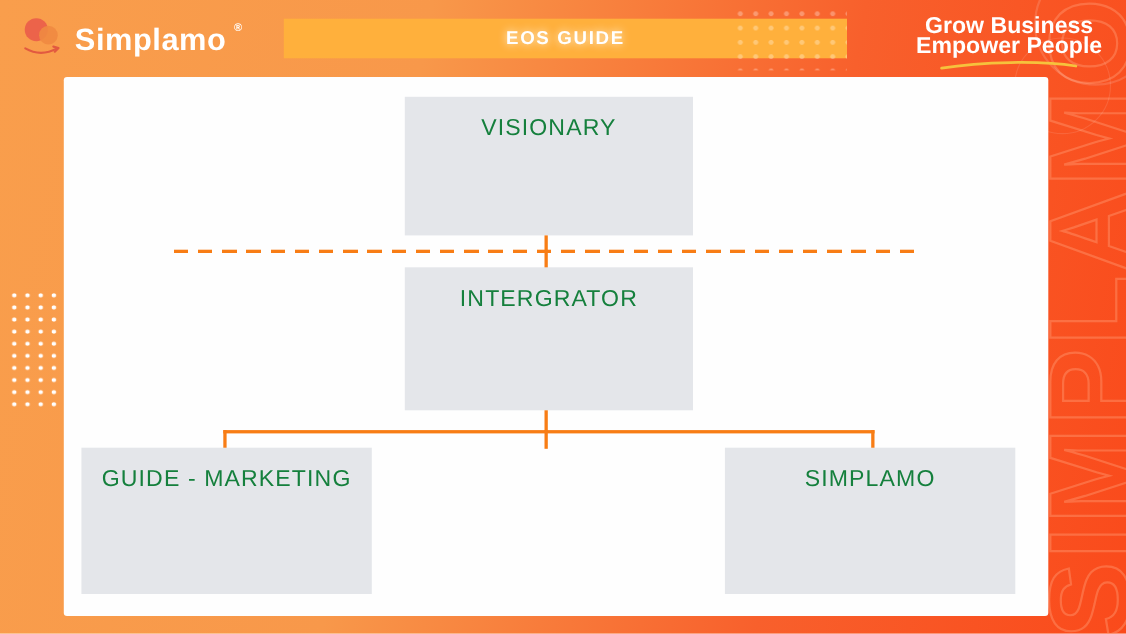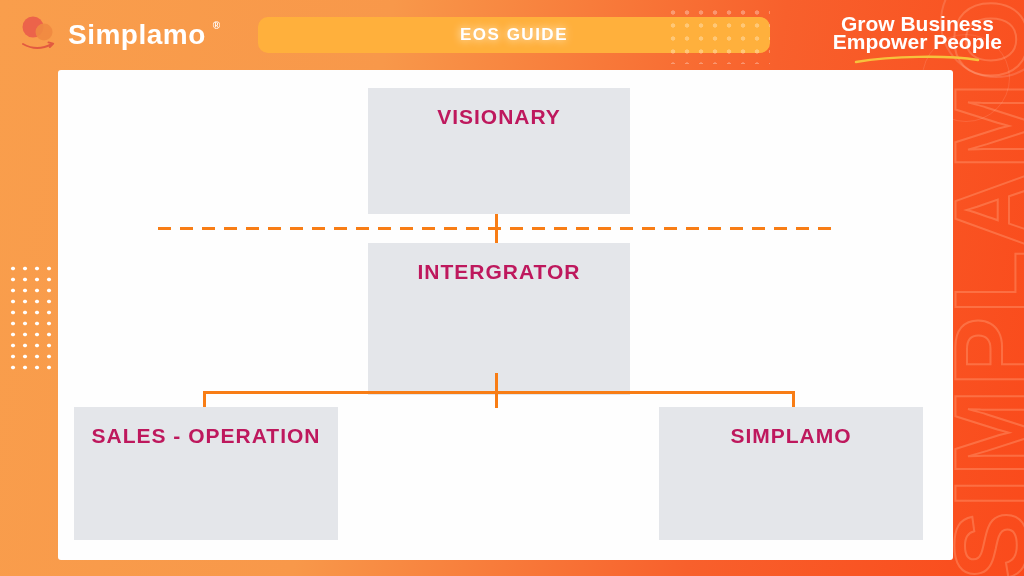--- a/index.html
+++ b/index.html
@@ -38,21 +38,21 @@
     z-index:3; pointer-events:none;
   }
 
   
   .logo { position:absolute; left:16px; top:12px; display:flex; align-items:center; gap:6px; z-index:2; }
   .logo-text { color:#fff; font-size:28px; font-weight:bold; letter-spacing:0.5px; }
   .logo-reg  { color:#fff; font-size:10px; vertical-align:top; position:relative; top:-10px; left:1px; font-weight:bold; }
 
   .banner {
     position:absolute; left:258px; top:17px; width:512px; height:36px;
-    background:#ffb03c; border-radius:10px;
+    background:#ffb03c; border-radius:0;
     display:flex; align-items:center; justify-content:center;
     z-index:2;
   }
   .banner-label {
     color:#fff; font-weight:bold; font-size:17px; letter-spacing:1.5px;
     text-shadow:0 0 8px rgba(255,255,255,0.9);
   }
 
   .tagline { position:absolute; right:22px; top:15px; text-align:center; z-index:4; }
   .tagline-line { color:#fff; font-weight:bold; font-size:21px; line-height:18px; }
@@ -61,24 +61,24 @@
   
   .card {
     position:absolute; left:58px; top:70px; width:895px; height:490px;
     background:#fefefe; border-radius:3px; z-index:1;
   }
   .org-box {
     position:absolute; background:#e4e6ea;
     text-align:center; padding-top:17px;
   }
   .org-label {
-    color:#be185d; font-weight:bold; font-size:21px; letter-spacing:1px;
+    color:#15803d; font-weight:normal; font-size:21px; letter-spacing:1px;
   }
   .box-visionary  { left:310px; top:18px;  width:262px; height:126px; }
-  .box-integrator { left:310px; top:173px; width:262px; height:152px; }
+  .box-integrator { left:310px; top:173px; width:262px; height:130px; }
   .box-sales      { left:16px;  top:337px; width:264px; height:133px; }
   .box-operation  { left:310px; top:337px; width:262px; height:133px; }
   .box-finance    { left:601px; top:337px; width:264px; height:133px; }
 
   .connector { position:absolute; background:#f87d15; }
   .conn-v1    { left:437px; top:144px; width:3px; height:30px; }
   .conn-v2    { left:437px; top:303px; width:3px; height:20px; }
   .conn-hbar  { left:145px; top:321px; width:592px; height:3px; }
   .conn-drop-l { left:145px; top:321px; width:3px; height:17px; }
   .conn-drop-c { left:437px; top:321px; width:3px; height:17px; }
@@ -136,19 +136,19 @@
     <span class="org-label">INTERGRATOR</span>
   </div>
 
   <div class="connector conn-v2"></div>
   <div class="connector conn-hbar"></div>
   <div class="connector conn-drop-l"></div>
   <div class="connector conn-drop-c"></div>
   <div class="connector conn-drop-r"></div>
 
   <div class="org-box box-sales">
-    <span class="org-label">SALES - OPERATION</span>
+    <span class="org-label">GUIDE - MARKETING</span>
   </div>
   <div class="org-box box-finance">
     <span class="org-label">SIMPLAMO</span>
   </div>
 
 </div>
 
 </body></html>

